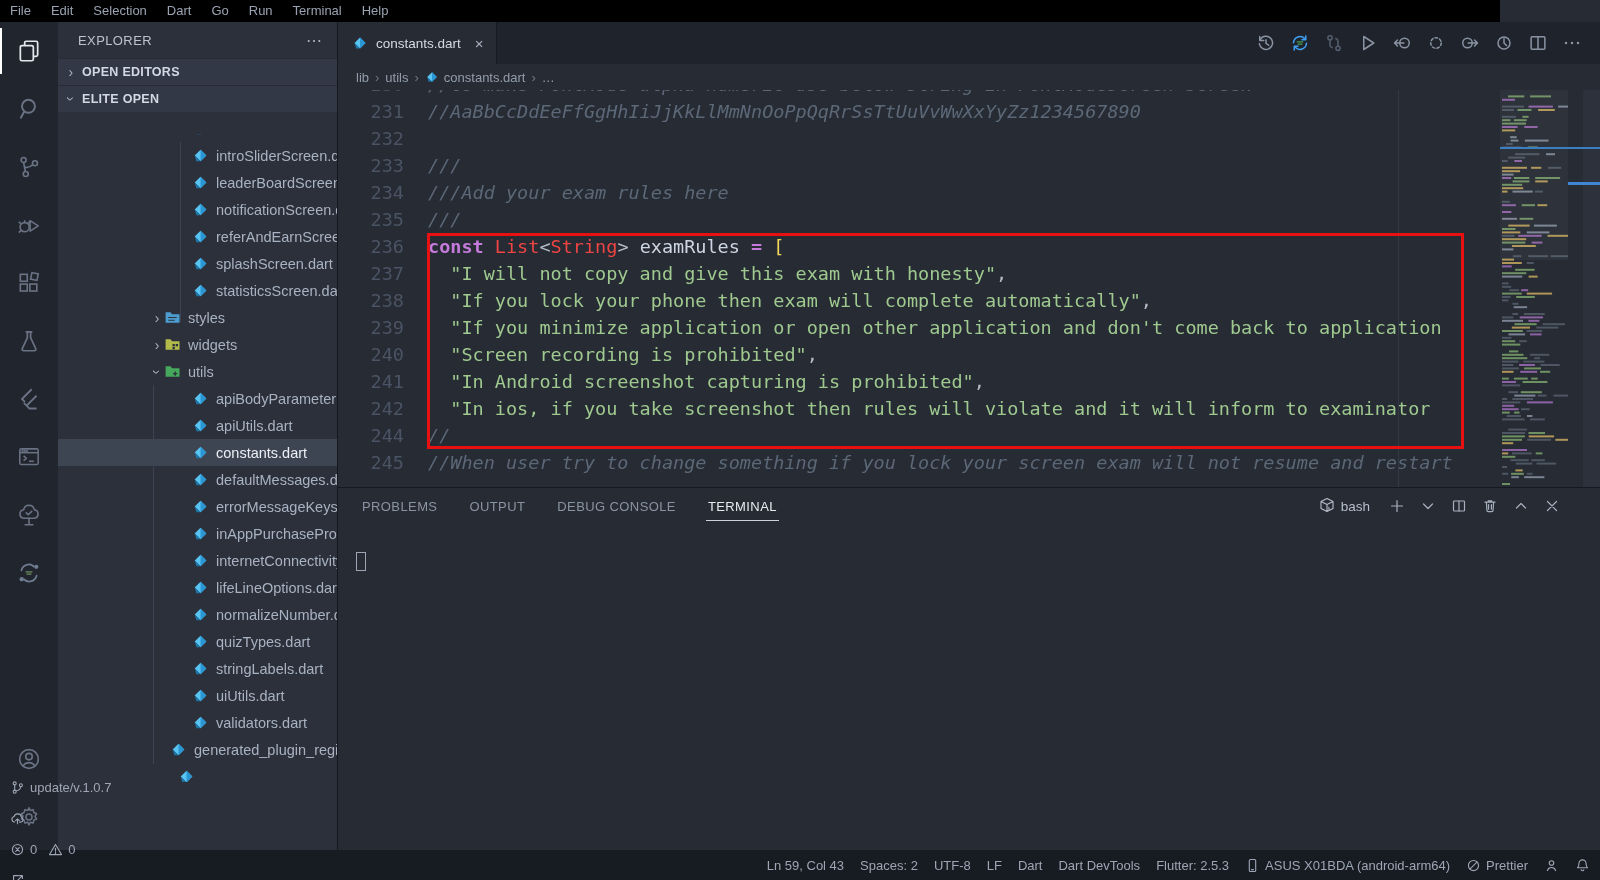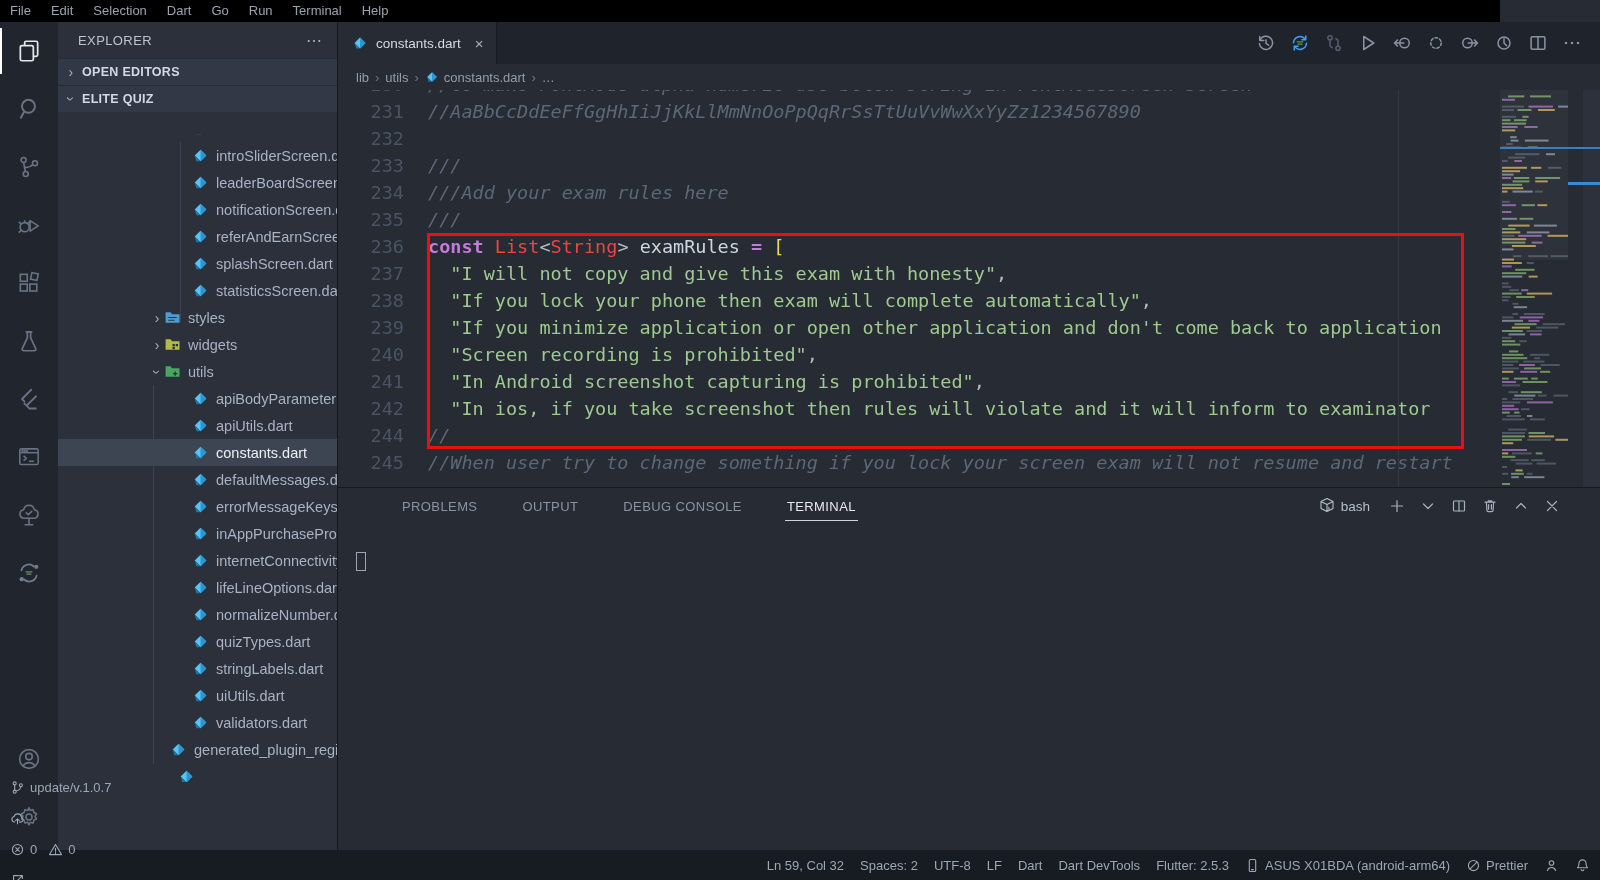--- a/index.html
+++ b/index.html
@@ -77,21 +77,21 @@
   .redbox { position:absolute; left:89px; top:143px; width:1037px; height:216px;
     border:3px solid #e81010; z-index:5; pointer-events:none; }
   .minimap { position:absolute; left:1162px; top:0; width:68px; height:397px; overflow:hidden; }
   .overview-ruler { position:absolute; left:1245px; top:0; width:17px; height:397px; background:#2c313b; }
   .mm-line1 { position:absolute; left:1162px; top:57px; width:100px; height:2px; background:#3b7fc2; z-index:6; }
   .mm-line2 { position:absolute; left:1230px; top:92px; width:32px; height:3px; background:#3f87d4; z-index:6; }
 
   
   .panel { position:absolute; left:0; top:465px; width:1262px; height:363px; background:#262b34;
     border-top:1px solid #161a20; }
-  .panel-tabs { position:absolute; left:22px; top:0; height:36px; display:flex; gap:41px; align-items:center;margin-left:40px; }
+  .panel-tabs { position:absolute; left:22px; top:0; height:36px; display:flex; gap:28px; align-items:center; }
   .ptab { color:#8a93a2; font-size:13px; letter-spacing:0.4px; cursor:pointer; position:relative;
     padding:9px 2px; }
   .ptab.active { color:#e8eaee; }
   .ptab.active::after { content:""; position:absolute; left:0; right:0; bottom:2px; height:1px; background:#cdd3dd; }
   .panel-controls { position:absolute; right:40px; top:0; height:36px; display:flex; align-items:center; gap:15px;
     color:#a7afbe; }
   .panel-controls .pci { width:16px; height:16px; cursor:pointer; }
   .panel-controls .pci svg { width:16px; height:16px; }
   .shell-chip { display:flex; align-items:center; gap:6px; color:#b7bfcc; font-size:13.5px; margin-right:4px; cursor:pointer;}
   .shell-chip svg { width:16px; height:16px; }
@@ -215,21 +215,21 @@
     <div class="sb-title-row">
       <span class="sb-title">EXPLORER</span>
       <span class="sb-ellipsis">⋯</span>
     </div>
     <div class="sb-section">
       <span class="chev">›</span>
       <span>OPEN EDITORS</span>
     </div>
     <div class="sb-section">
       <span class="chev down">›</span>
-      <span>ELITE QUIZ</span>
+      <span>ELITE OPEN</span>
     </div>
     <div class="tree" id="tree">
         <div class="tree-row" style="padding-left: 134px; margin-top: -19px;">
           <span class="ficon">
             <svg viewBox="0 0 16 16">
               <path d="M2.5 8 L8 2.5 L13.5 8 L8 13.5 Z" fill="#59c4f2" stroke="none"></path>
               <path d="M8 2.5 L13.5 8 L8 13.5 Z" fill="#2a96d3" stroke="none"></path>
               <path d="M2.5 8 L8 13.5 L4.2 13.5 Z" fill="#1f78ab" stroke="none"></path>
             </svg>
           </span>
@@ -851,21 +851,21 @@
         </span>
         <span class="st-item">
           <span>githd: Express Off</span>
         </span>
         <span class="st-item">
           <span>Git Graph</span>
         </span>
       </div>
     <div class="sb-right" id="status-right">
         <span class="st-item">
-          <span>Ln 59, Col 32</span>
+          <span>Ln 59, Col 43</span>
         </span>
         <span class="st-item">
           <span>Spaces: 2</span>
         </span>
         <span class="st-item">
           <span>UTF-8</span>
         </span>
         <span class="st-item">
           <span>LF</span>
         </span>

